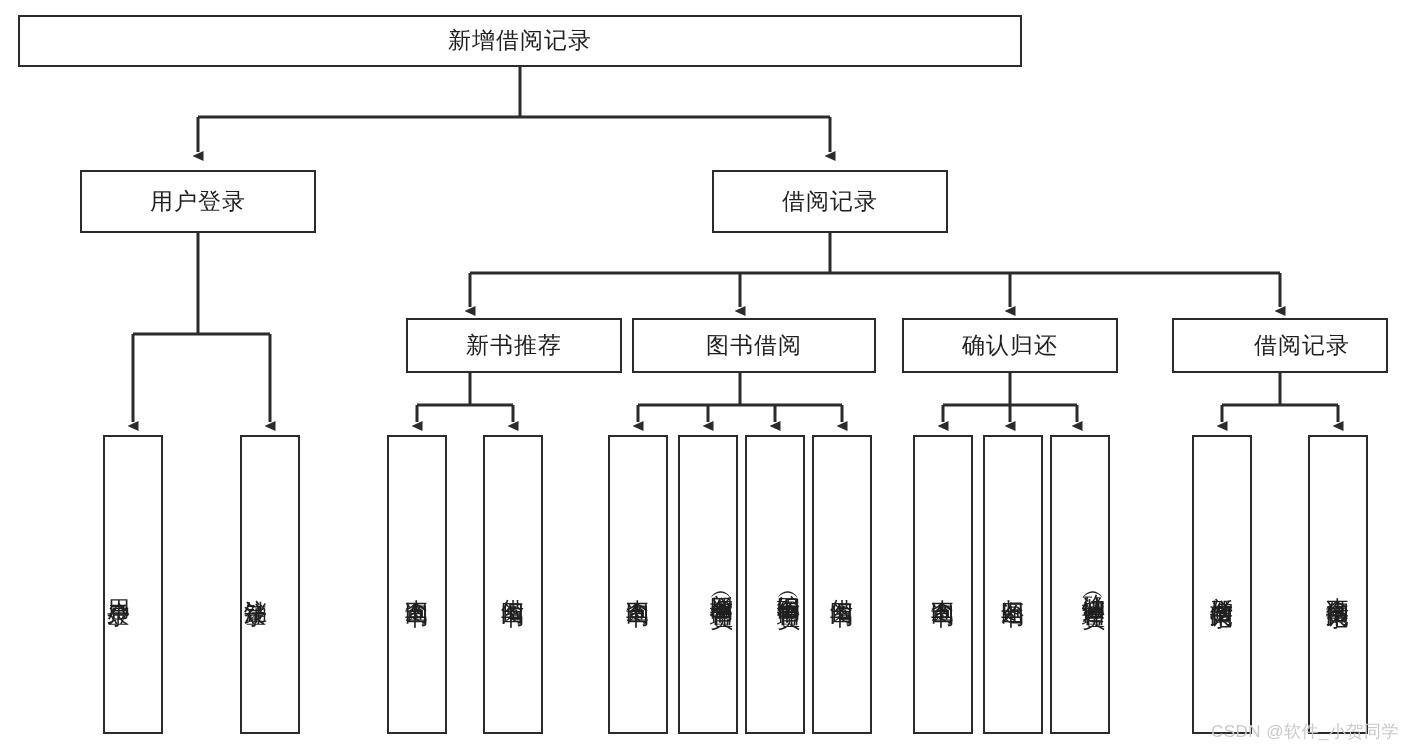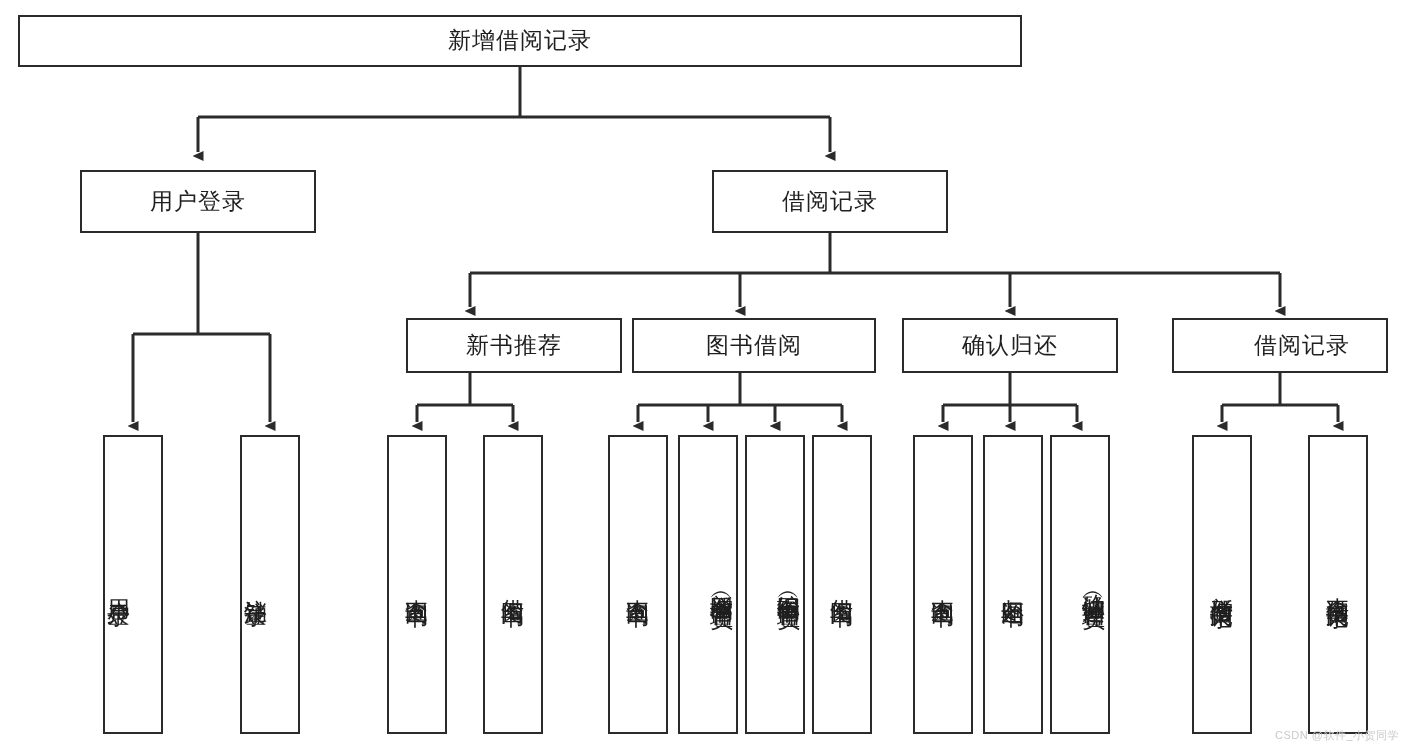--- a/index.html
+++ b/index.html
@@ -54,21 +54,21 @@
     white-space: nowrap;
   }
   .node.horizontal .label {
     display: block;
     white-space: nowrap;
   }
   #watermark {
     position: absolute;
     right: 6px;
     bottom: 4px;
-    font-size: 11px;
+    font-size: 17px;
     color: #c9c9c9;
     letter-spacing: 0.5px;
     white-space: nowrap;
     user-select: none;
   }
 </style>
 </head>
 <body>
 
 <div id="diagram-root">

